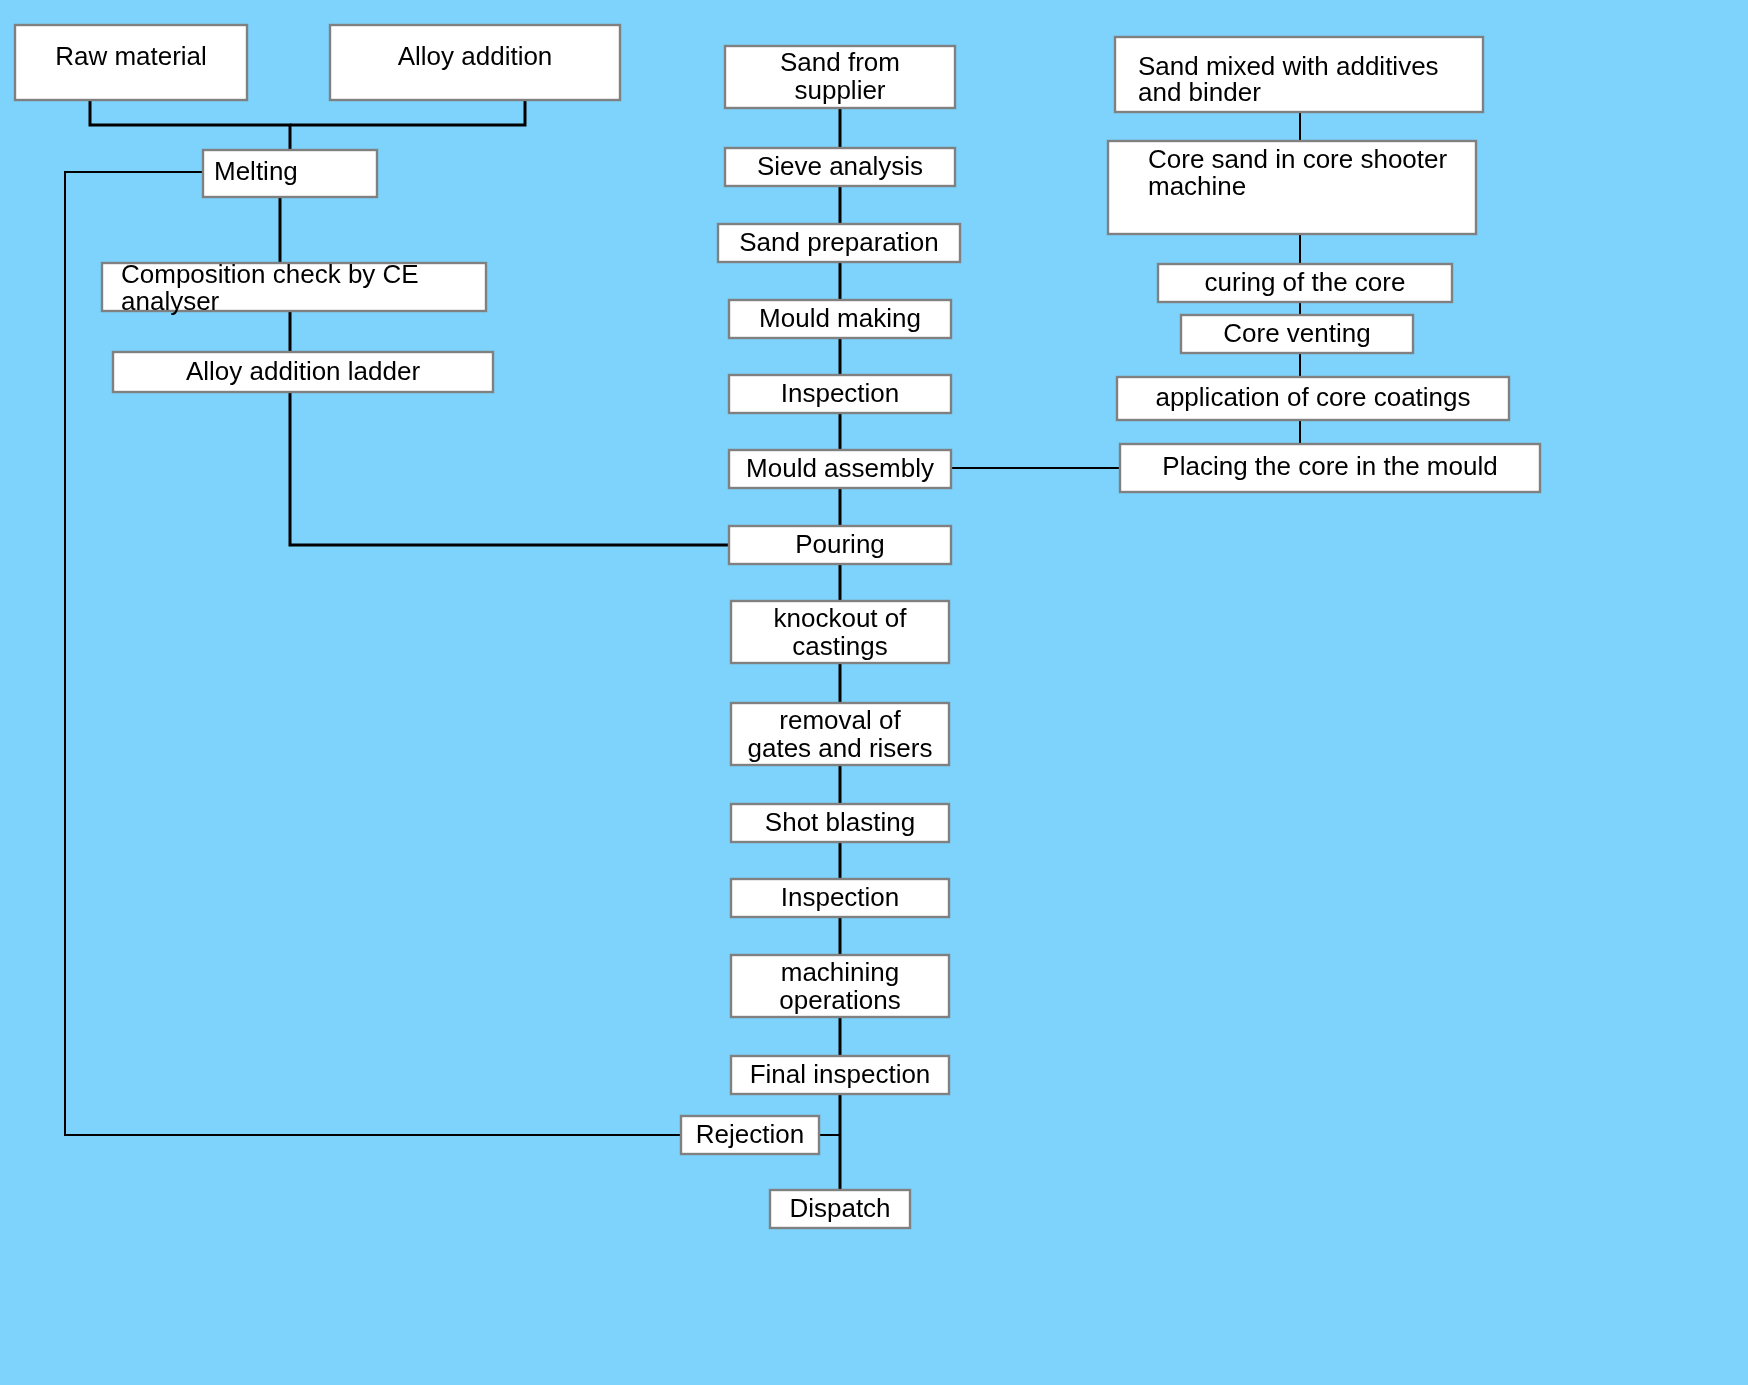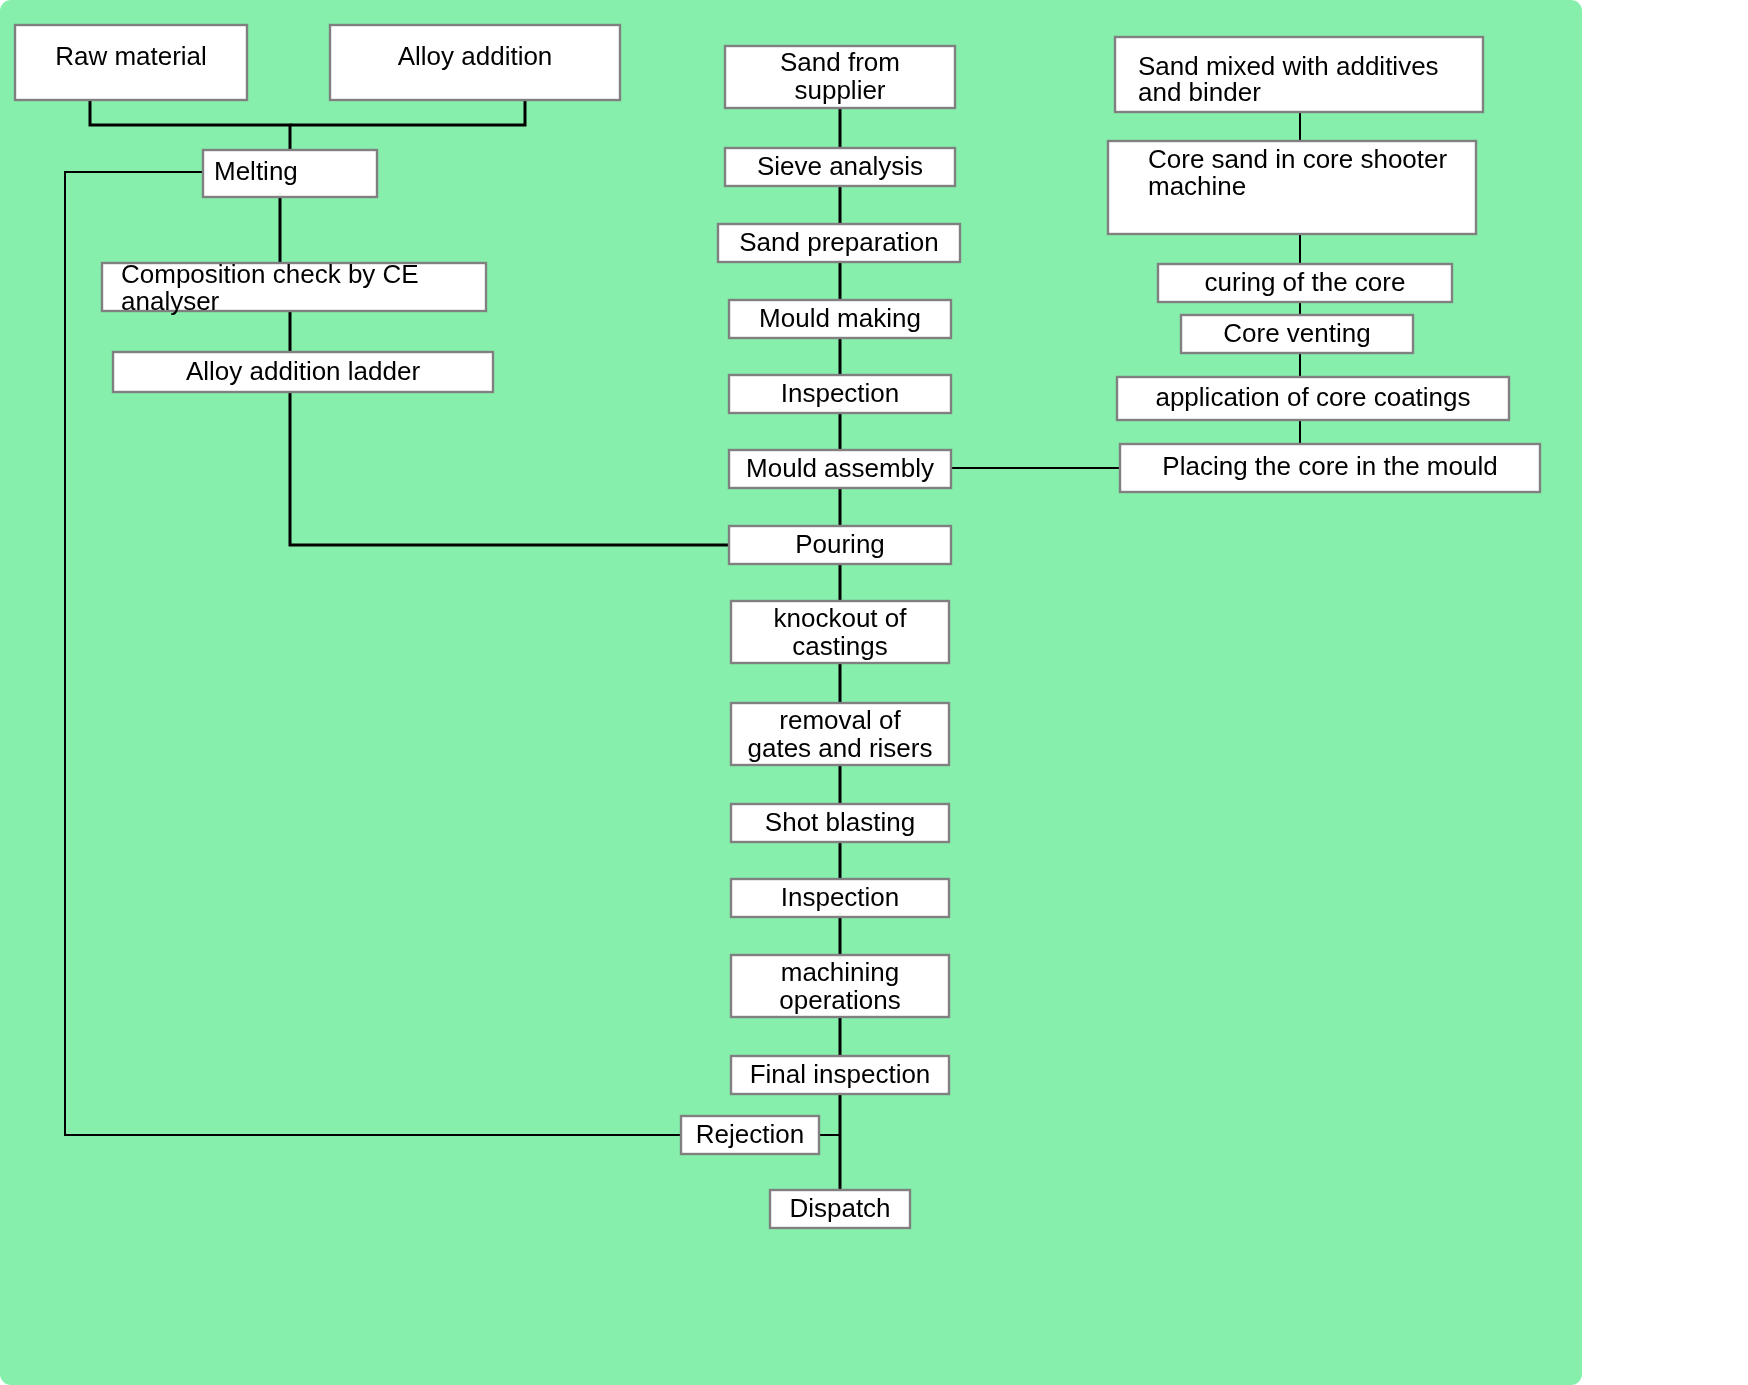--- a/index.html
+++ b/index.html
@@ -6,25 +6,24 @@
   html, body {
     margin: 0;
     padding: 0;
     background: #ffffff;
   }
   body {
     font-family: "Liberation Sans", sans-serif;
   }
   #diagram-root {
     position: relative;
-    width: 1582px;
+    width: 1748px;
     height: 1385px;
-    background: #86efac;
+    background: #7dd3fc;
     overflow: hidden;
-    border-radius: 11px;
   }
   svg.flow-svg {
     position: absolute;
     left: 0;
     top: 0;
     width: 1748px;
     height: 1385px;
     display: block;
   }
   .node-rect {

